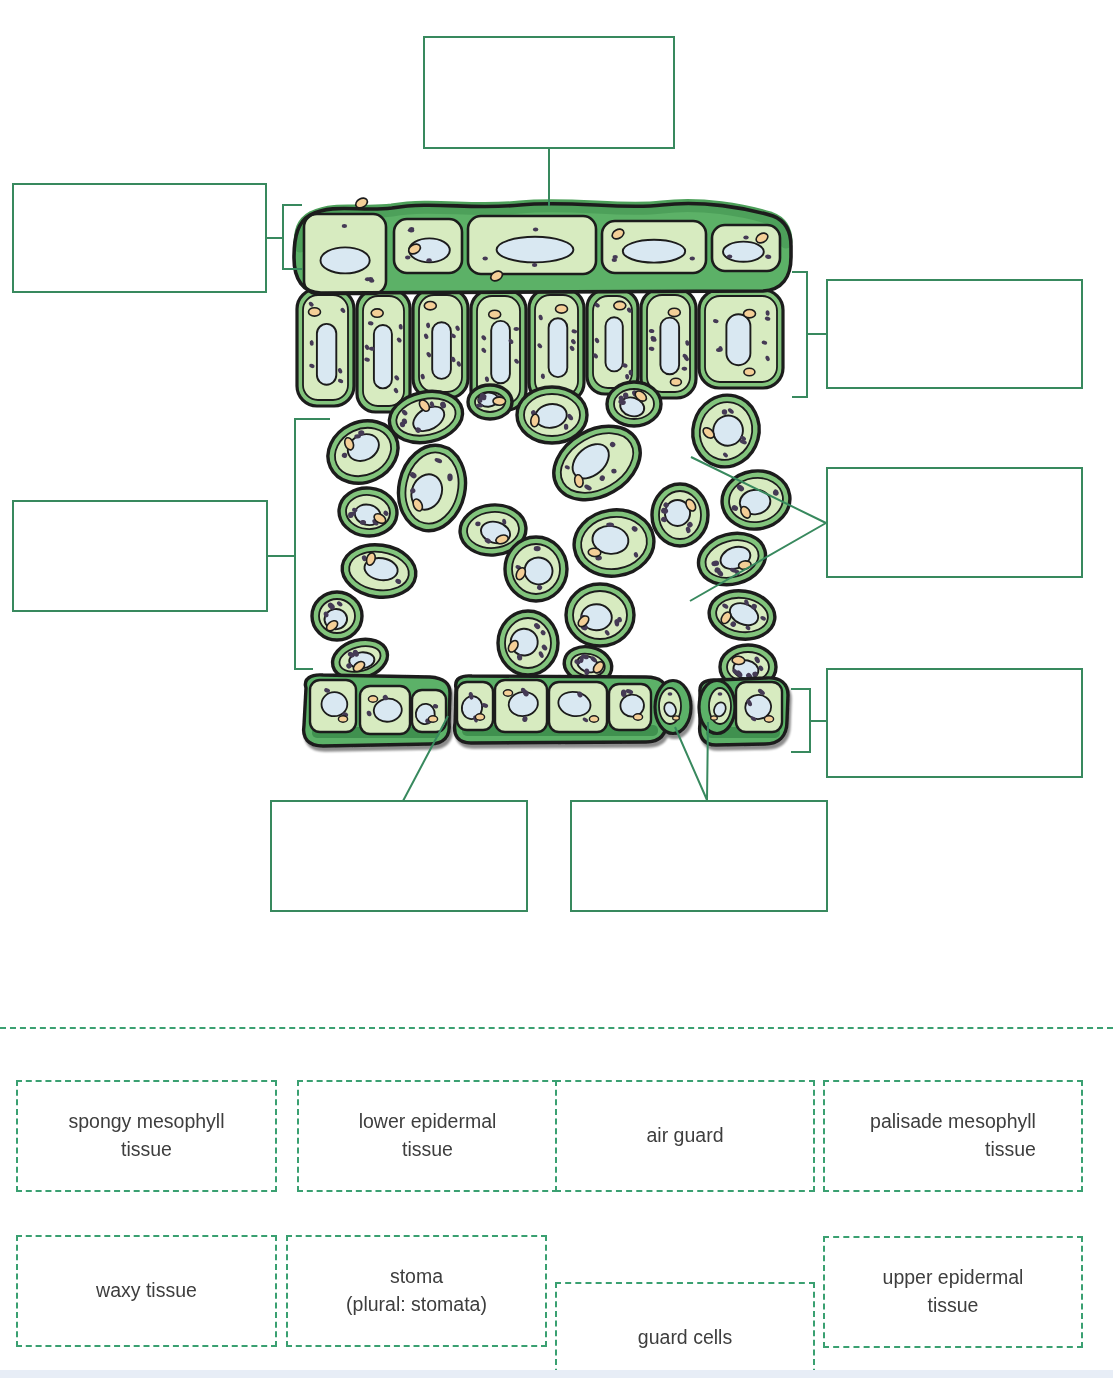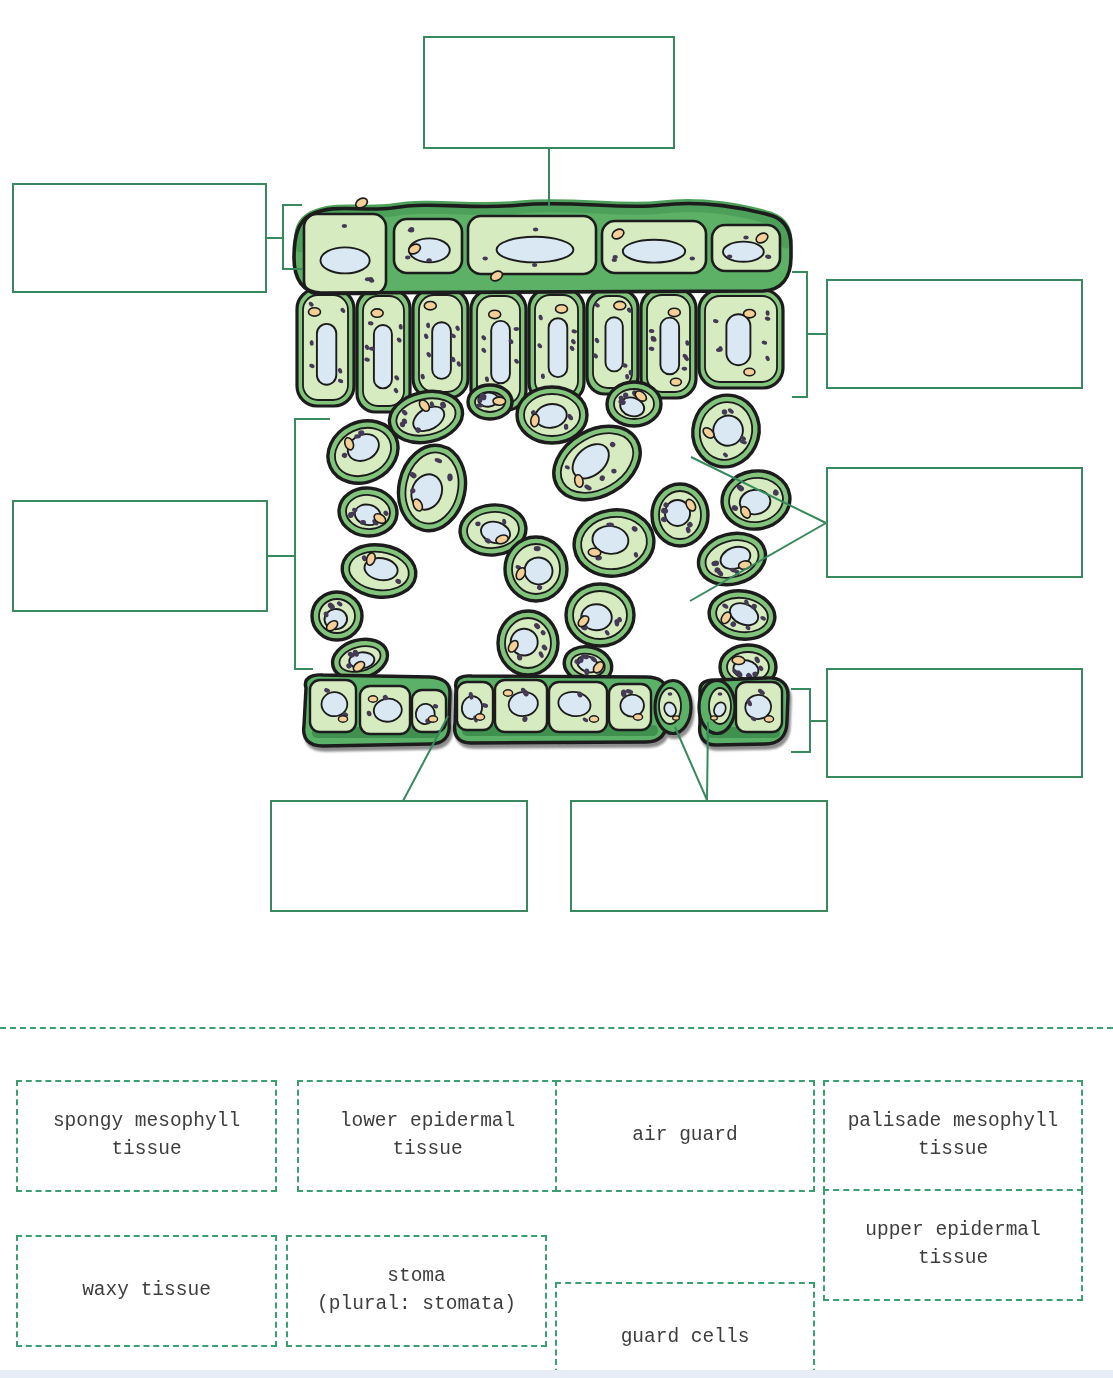--- a/index.html
+++ b/index.html
@@ -1,17 +1,17 @@
 <!DOCTYPE html>
 <html style="--line: #38895e; --dash: #3aa071; --text: #3e3e3e; --pagestrip: #e7edf6;"><head>
 <meta charset="utf-8">
 <style>
   html,body{margin:0;padding:0;background:#ffffff;}
   body{width:1113px;height:1378px;font-family:"Liberation Sans",sans-serif;}
-  .stage{position:relative;width:1113px;height:1378px;overflow:hidden;background:#fff;font-family:Liberation Mono, monospace;}
+  .stage{position:relative;width:1113px;height:1378px;overflow:hidden;background:#fff;}
   #diagram-svg{position:absolute;left:0;top:0;}
   .label-box{
     position:absolute;box-sizing:border-box;background:#ffffff;
     border:2px solid var(--line,#38895e);
   }
   .separator{
     position:absolute;left:0;top:1027px;width:1113px;height:0;
     border-top:2px dashed var(--dash,#3aa071);
   }
   .card{
@@ -549,24 +549,24 @@
   <div class="label-box" style="left:570px;top:800px;width:258px;height:112px;"></div>
 
   <div class="separator"></div>
 
   <div>
     <div class="card" style="left:16px;top:1080px;width:261px;height:112px;">spongy mesophyll
 tissue</div>
     <div class="card" style="left:297px;top:1080px;width:261px;height:112px;">lower epidermal
 tissue</div>
     <div class="card" style="left:555px;top:1080px;width:260px;height:112px;">air guard</div>
-    <div class="card" style="left:823px;top:1080px;width:260px;height:112px;">palisade mesophyll
+    <div class="card" style="left:823px;top:1080px;width:260px;height:112px;text-align:right;">palisade mesophyll
 tissue</div>
     <div class="card" style="left:16px;top:1235px;width:261px;height:112px;">waxy tissue</div>
     <div class="card" style="left:286px;top:1235px;width:261px;height:112px;">stoma
 (plural: stomata)</div>
     <div class="card" style="left:555px;top:1282px;width:260px;height:112px;">guard cells</div>
-    <div class="card" style="left:823px;top:1189px;width:260px;height:112px;">upper epidermal
+    <div class="card" style="left:823px;top:1236px;width:260px;height:112px;">upper epidermal
 tissue</div>
   </div>
 
   <div class="bottom-strip"></div>
 </div>
 
 </body></html>

